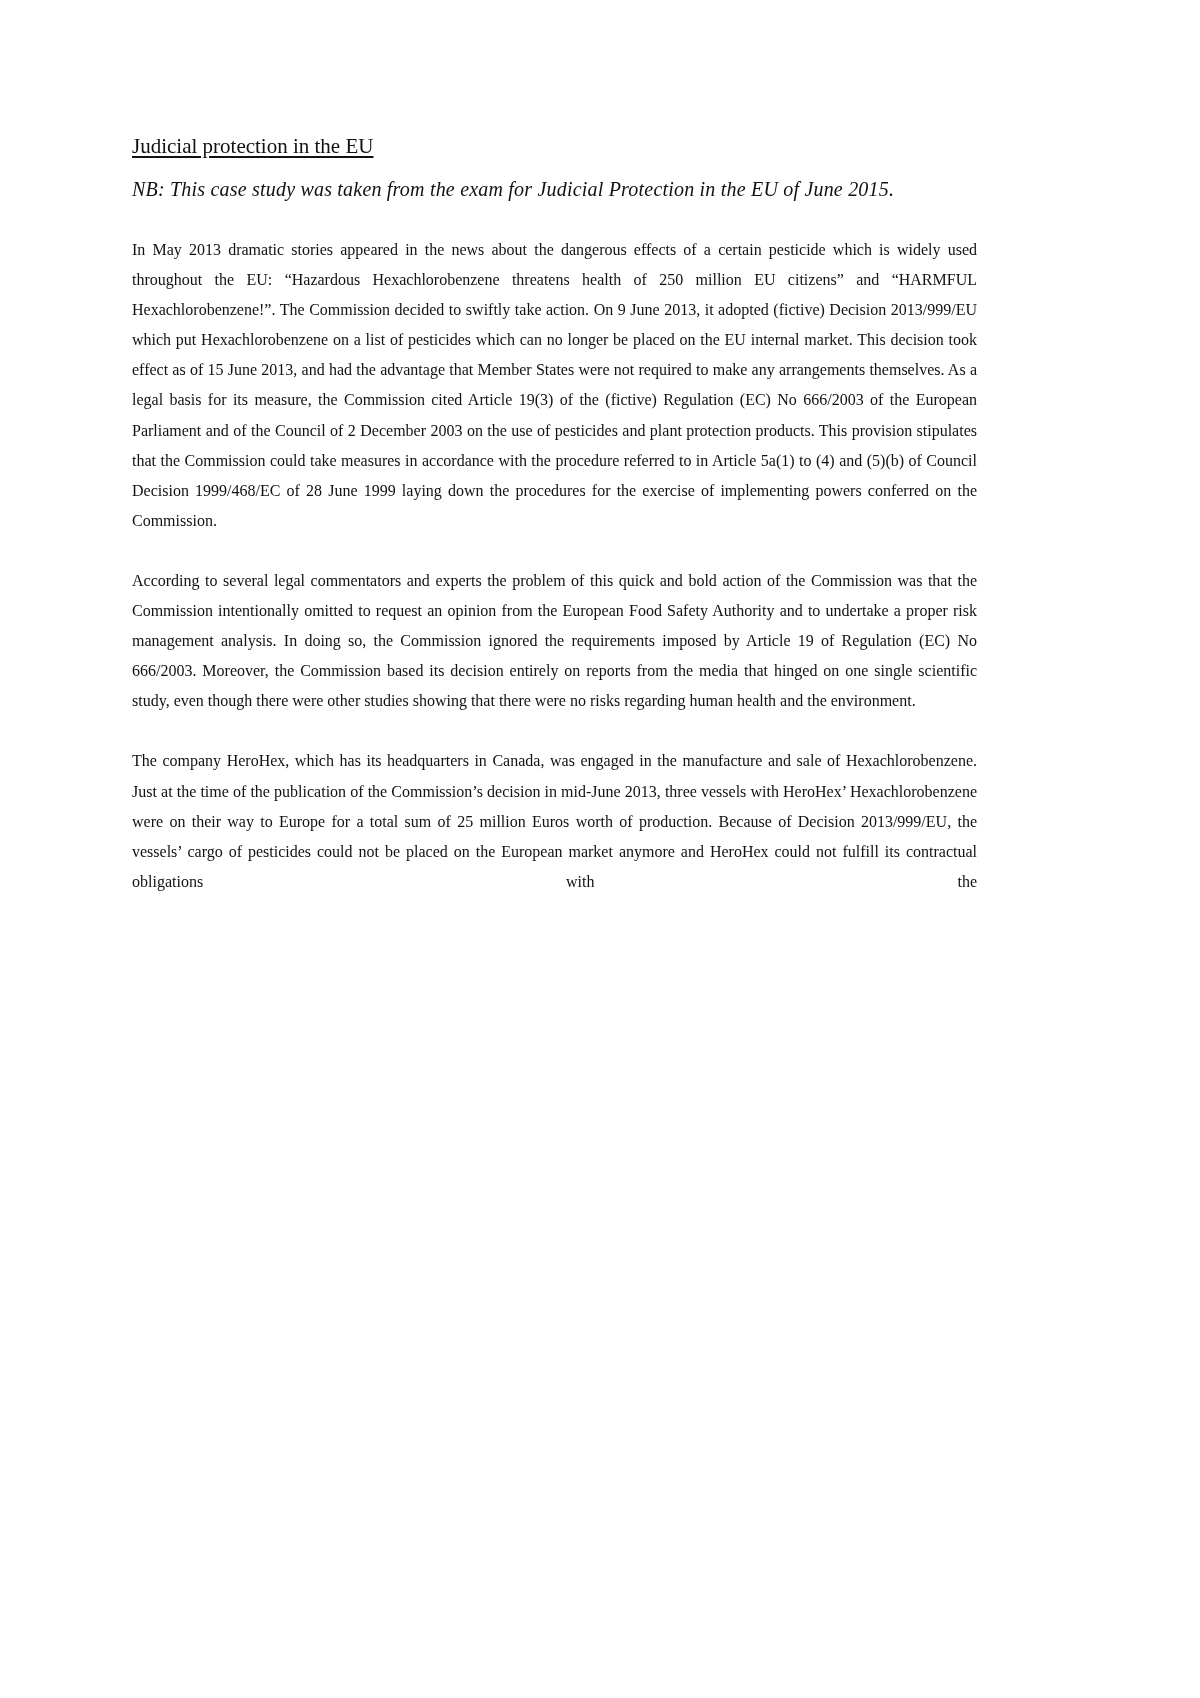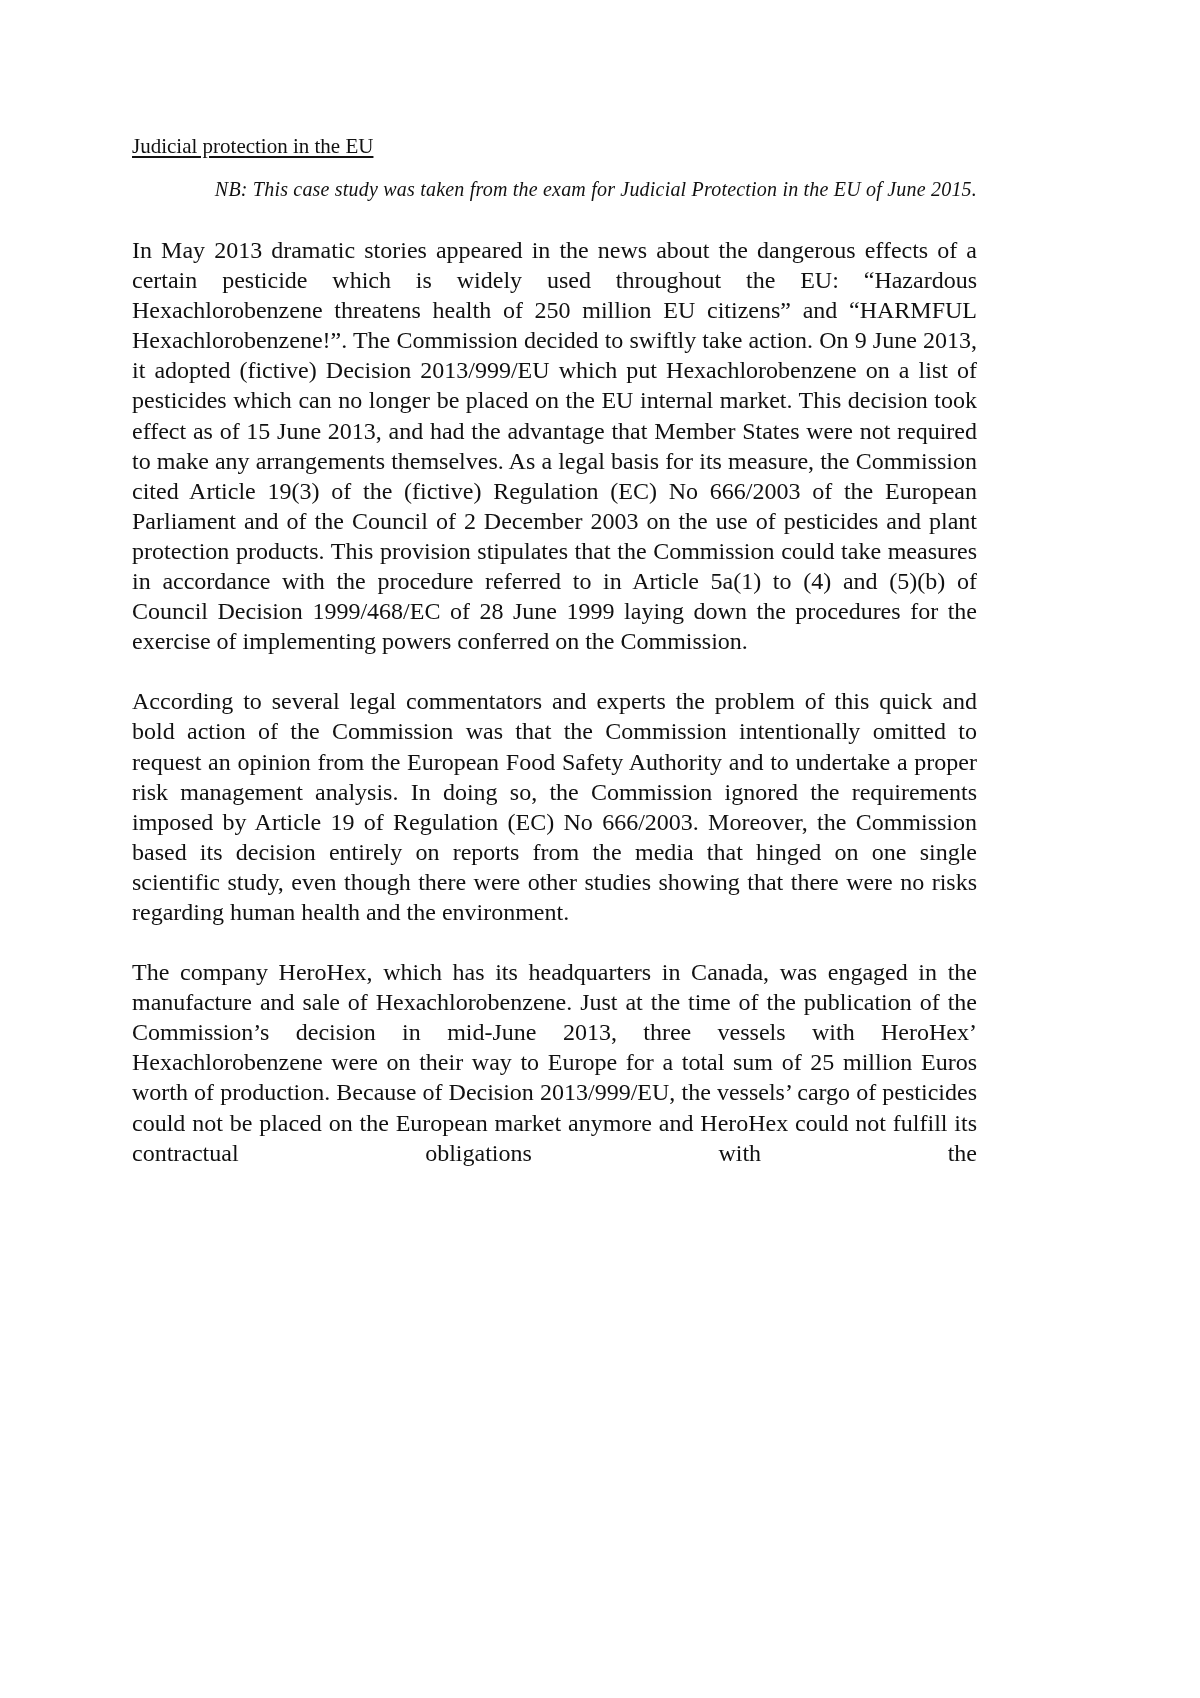--- a/index.html
+++ b/index.html
@@ -32,24 +32,23 @@
     }
     .title { margin-top: 0; }
     .subtitle { margin-top: 16px; }
     .case-heading { margin-top: 62px; }
     .note {
       font-style: italic;
       font-size: 20px;
       line-height: 30px;
       margin: 14px 0 0 0;
       letter-spacing: 0.2px;
-      text-align: right;
     }
     .para {
-      font-size: 24px;
+      font-size: 16px;
       line-height: 30.1px;
       text-align: justify;
       margin: 30px 0 0 0;
     }
     .para.first { margin-top: 31px; }
     .para.last-cut {
       text-align-last: justify;
     }
   </style>
 </head>

